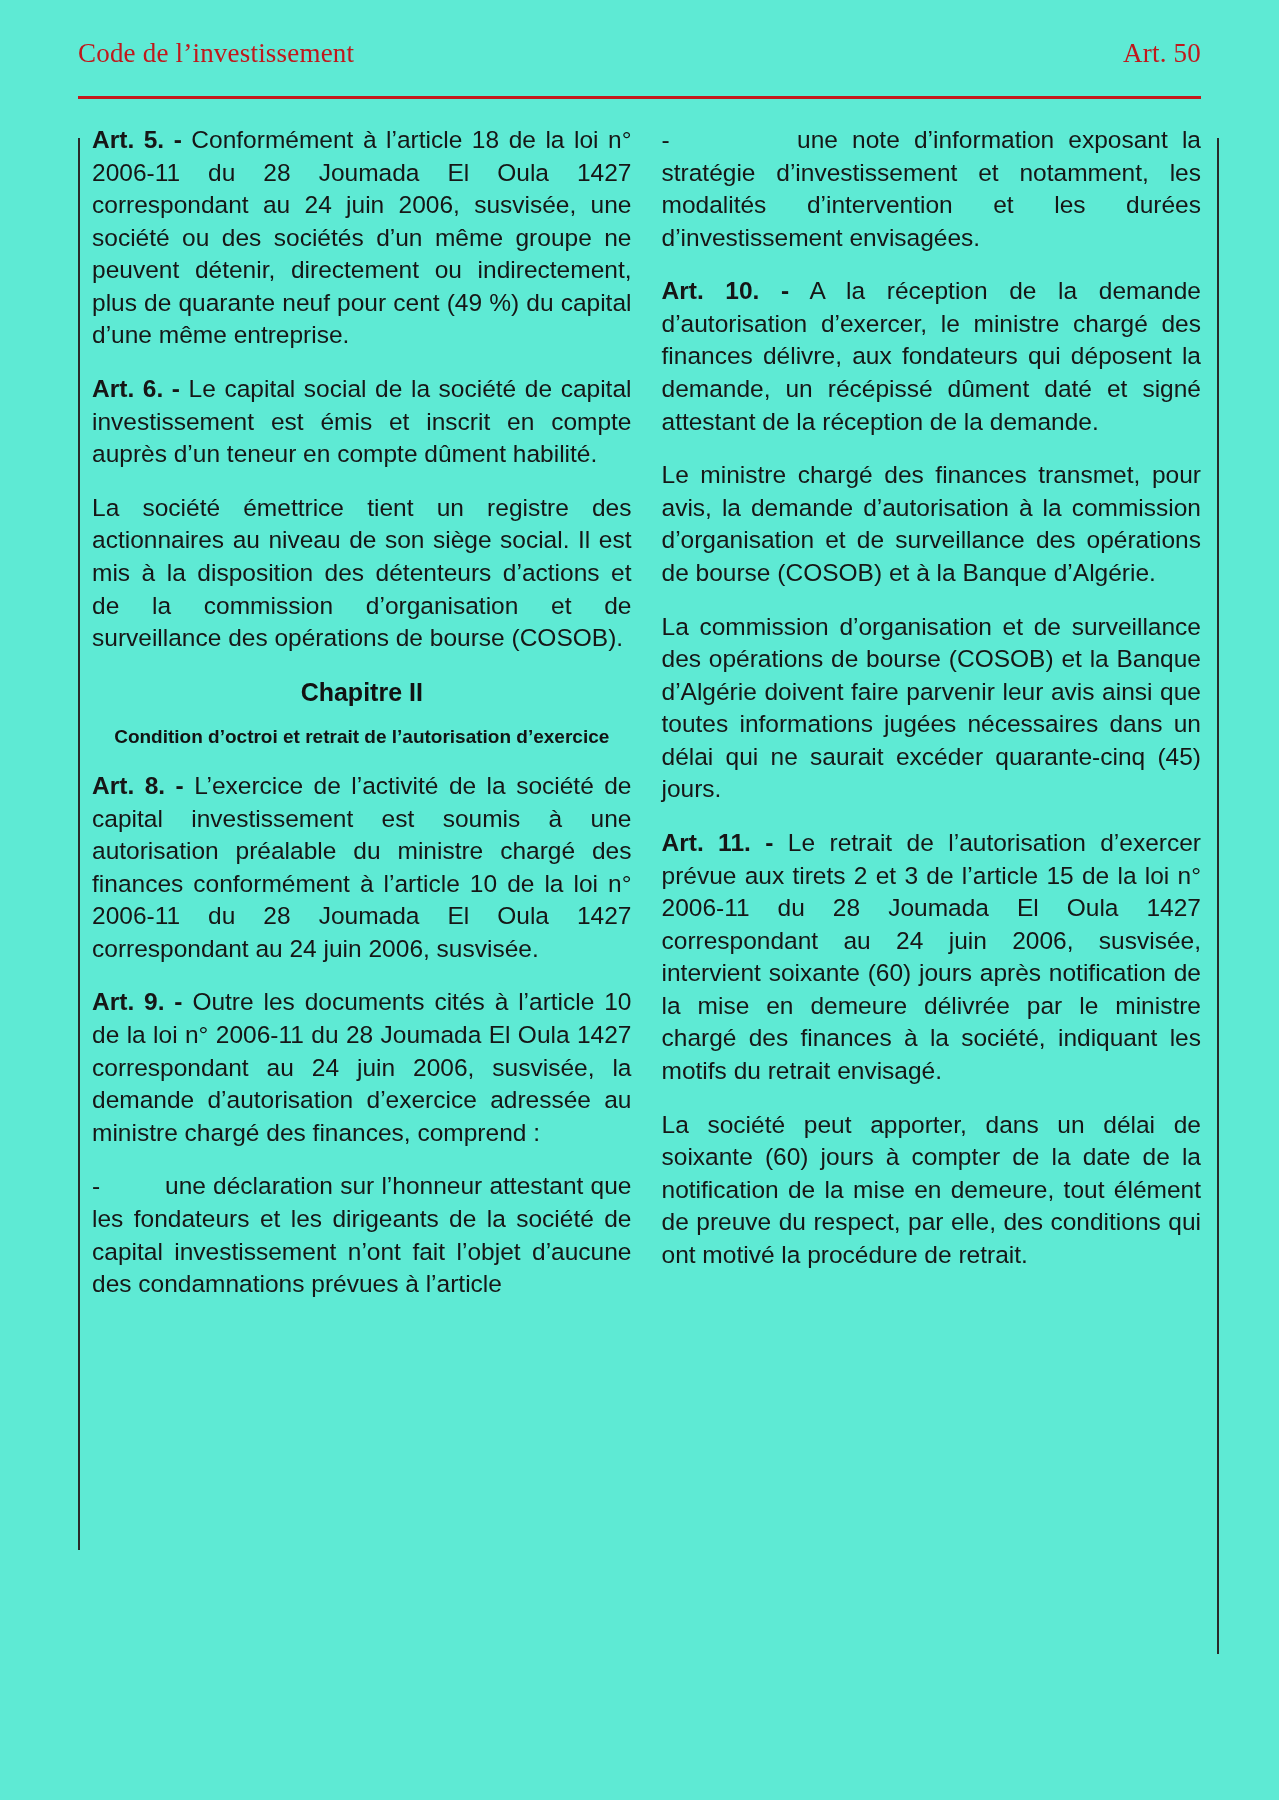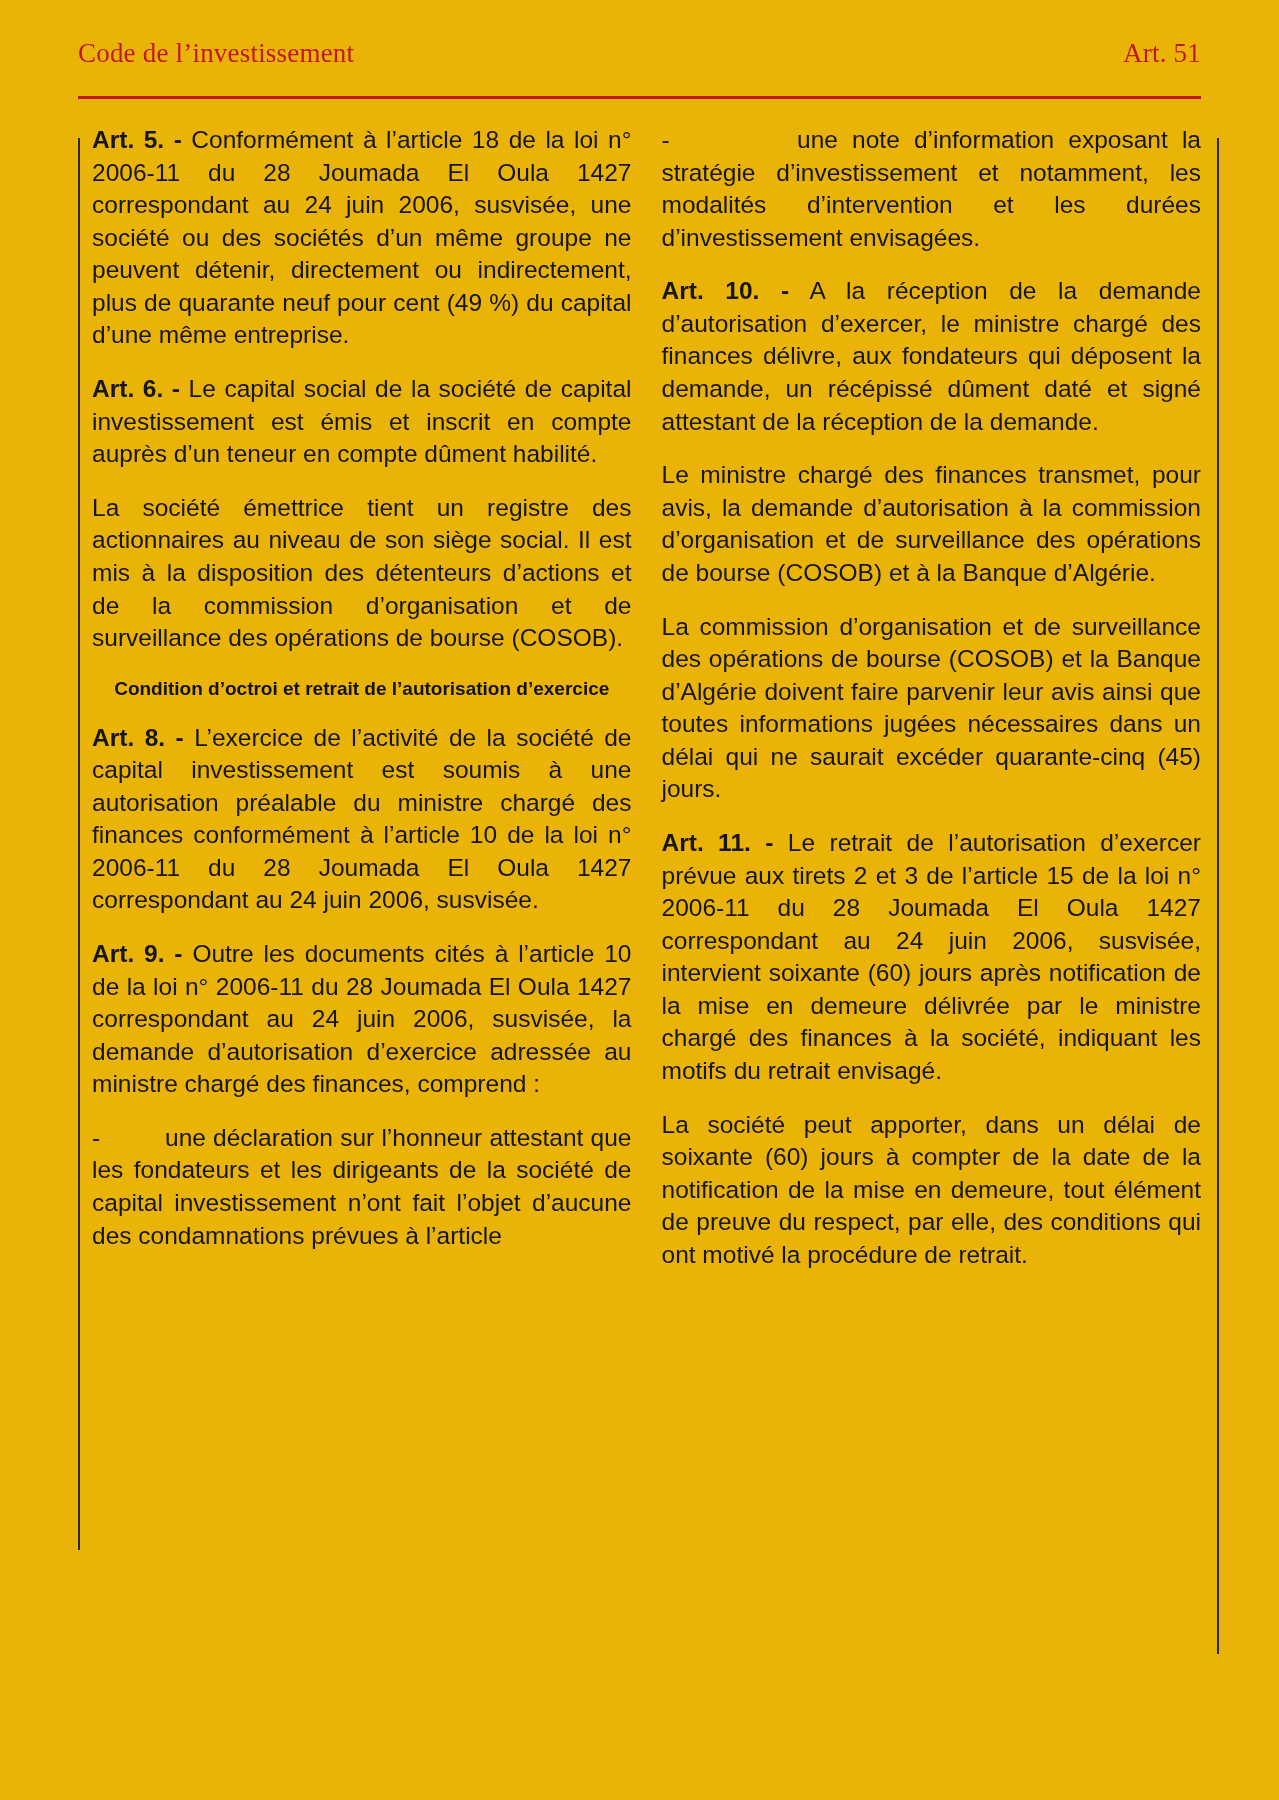--- a/index.html
+++ b/index.html
@@ -5,21 +5,21 @@
   html, body {
     margin: 0;
     padding: 0;
     background: #ffffff;
   }
   .page {
     position: relative;
     width: 1279px;
     height: 1800px;
     margin: 0 auto;
-    background: #eab308;
+    background: #5eead4;
     font-family: "Liberation Sans", sans-serif;
     box-sizing: border-box;
     overflow: hidden;
   }
 
   
   .runhead {
     position: absolute;
     left: 78px;
     right: 78px;
@@ -127,35 +127,36 @@
     color: #c0181c;
   }
 </style>
 </head>
 <body>
 
 <div class="page">
 
   <div class="runhead">
     <span class="left">Code de l’investissement</span>
-    <span class="right">Art. 51</span>
+    <span class="right">Art. 50</span>
   </div>
   <div class="head-rule"></div>
 
   <div class="body-cols">
 
     <div class="col col-left">
       <p class="para"><span class="artno">Art. 5. -</span><span> Conformément à l’article 18 de la loi n° 2006-11 du 28 Joumada El Oula 1427 correspondant au 24 juin 2006, susvisée, une société ou des sociétés d’un même groupe ne peuvent détenir, directement ou indirectement, plus de quarante neuf pour cent (49 %) du capital d’une même entreprise.</span></p>
 
       <p class="para"><span class="artno">Art. 6. -</span><span> Le capital social de la société de capital investissement est émis et inscrit en compte auprès d’un teneur en compte dûment habilité.</span></p>
 
 
       <p class="para">La société émettrice tient un registre des actionnaires au niveau de son siège social. Il est mis à la disposition des détenteurs d’actions et de la commission d’organisation et de surveillance des opérations de bourse (COSOB).</p>
 
       <div class="heading-block">
+        <div class="h-chap">Chapitre II</div>
         <div class="h-title">Condition d’octroi et retrait de l’autorisation d’exercice</div>
       </div>
 
       <p class="para"><span class="artno">Art. 8. -</span><span> L’exercice de l’activité de la société de capital investissement est soumis à une autorisation préalable du ministre chargé des finances conformément à l’article 10 de la loi n° 2006-11 du 28 Joumada El Oula 1427 correspondant au 24 juin 2006, susvisée.</span></p>
 
       <p class="para"><span class="artno">Art. 9. -</span><span> Outre les documents cités à l’article 10 de la loi n° 2006-11 du 28 Joumada El Oula 1427 correspondant au 24 juin 2006, susvisée, la demande d’autorisation d’exercice adressée au ministre chargé des finances, comprend :</span></p>
 
       <p class="para dash-item">-&nbsp;&nbsp;&nbsp;&nbsp;&nbsp;&nbsp;&nbsp;&nbsp; une déclaration sur l’honneur attestant que les fondateurs et les dirigeants de la société de capital investissement n’ont fait l’objet d’aucune des condamnations prévues à l’article</p>
     </div>
 

